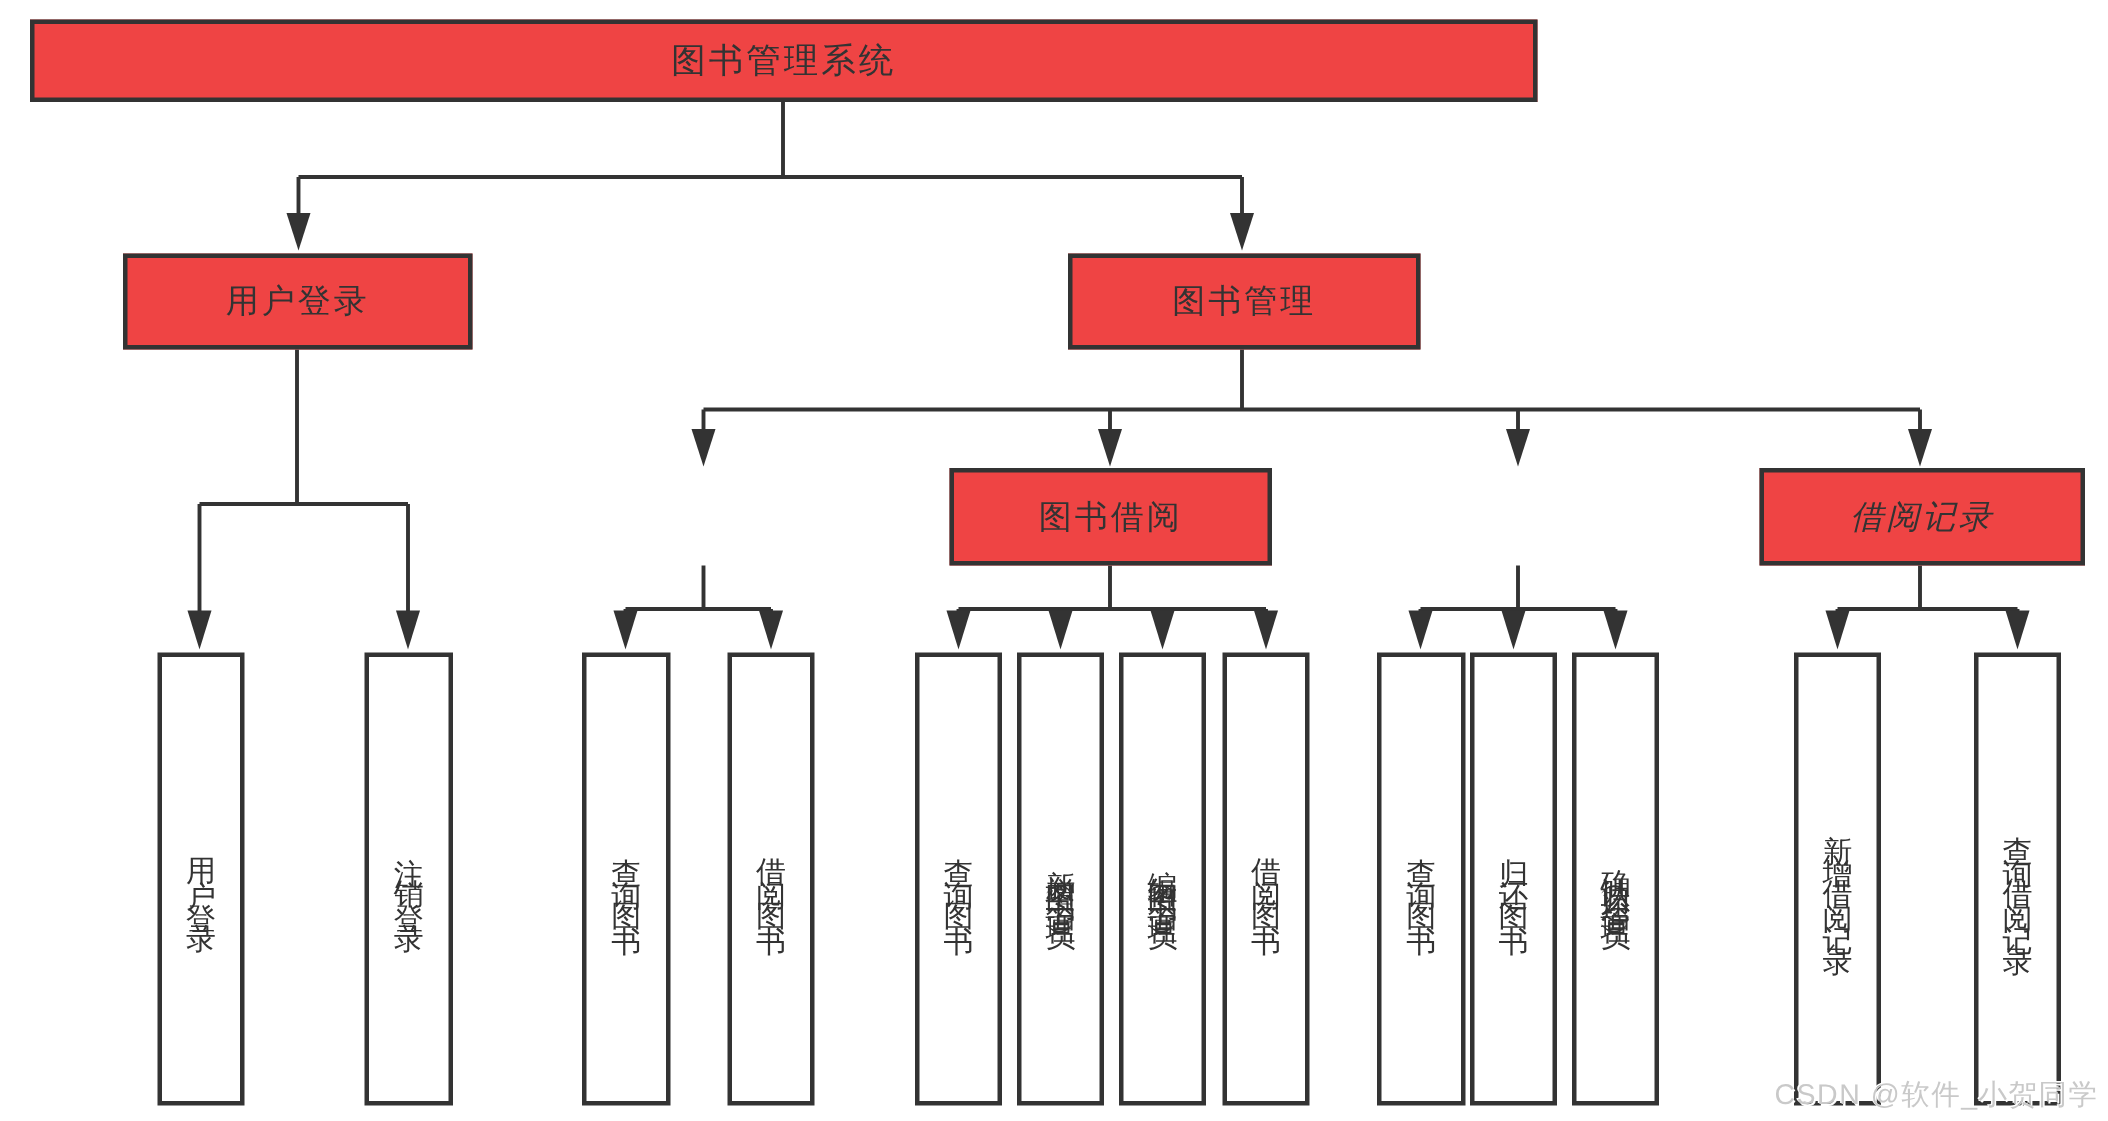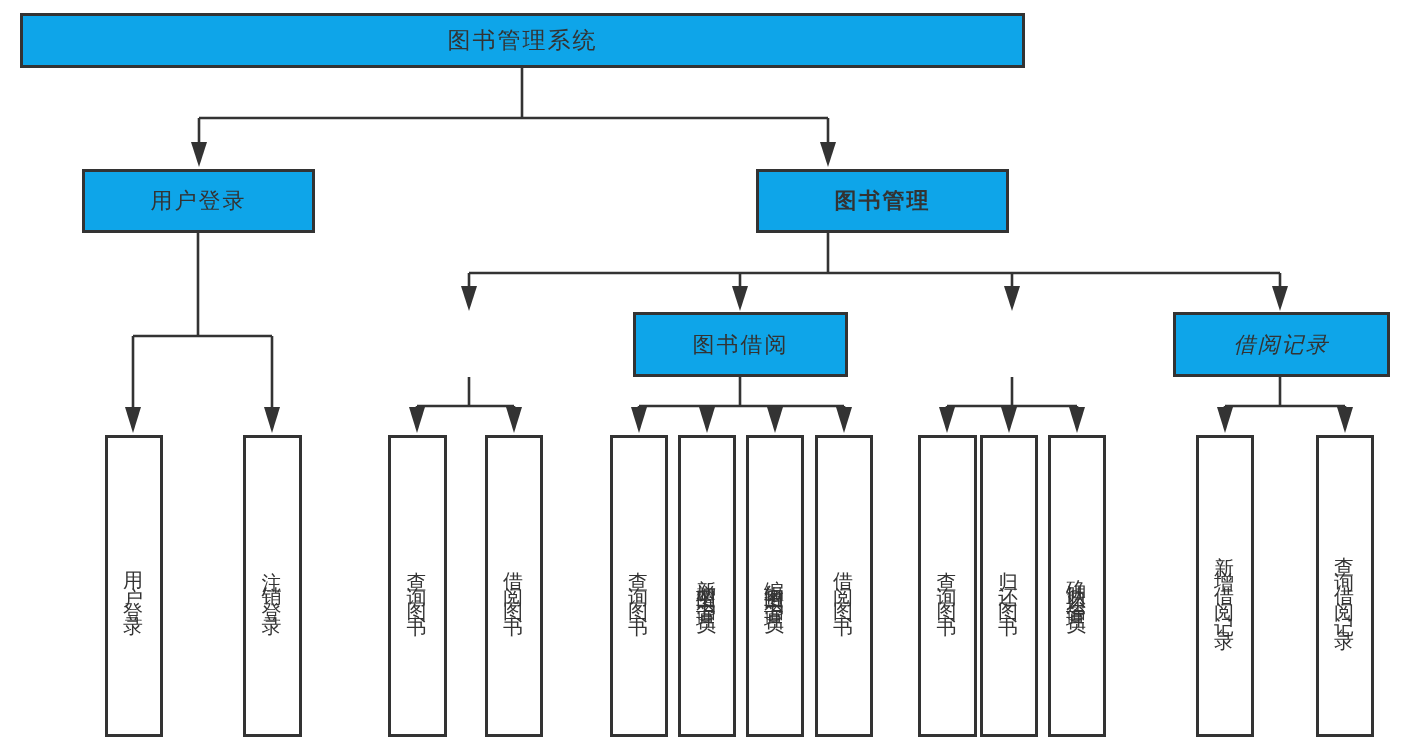--- a/index.html
+++ b/index.html
@@ -20,21 +20,21 @@
     position: absolute;
     left: 0;
     top: 0;
     width: 1405px;
     height: 747px;
   }
   .box {
     position: absolute;
     box-sizing: border-box;
     border: 3px solid #333333;
-    background: #0ea5e9;
+    background: #ef4444;
     display: flex;
     align-items: center;
     justify-content: center;
     text-align: center;
     color: #333333;
     letter-spacing: 2px;
   }
   .root-box  { font-size: 23px; }
   .mid-box   { font-size: 22px; }
   .leaf-box {
@@ -136,21 +136,21 @@
       <polygon points="1001,407 1017,407 1009,433"></polygon>
       <polygon points="1069,407 1085,407 1077,433"></polygon>
       <polygon points="1217,407 1233,407 1225,433"></polygon>
       <polygon points="1337,407 1353,407 1345,433"></polygon>
     </g>
   </svg>
 
   <div class="box root-box" style="left:20px; top:13px; width:1005px; height:55px;">图书管理系统</div>
 
   <div class="box mid-box" style="left:82px; top:169px; width:233px; height:64px;">用户登录</div>
-  <div class="box mid-box" style="left:756px; top:169px; width:253px; height:64px;font-weight:bold;">图书管理</div>
+  <div class="box mid-box" style="left:712px; top:169px; width:235px; height:64px;">图书管理</div>
 
   <div class="box mid-box" style="left:633px; top:312px; width:215px; height:65px;text-align:right;">图书借阅</div>
   <div class="box mid-box" style="left:1173px; top:312px; width:217px; height:65px;font-style:italic;">借阅记录</div>
 
   <div class="leaf-box sp-wide" style="left:105px; top:435px; width:58px; height:302px;">
     <span>用户登录</span>
   </div>
   <div class="leaf-box sp-wide" style="left:243px; top:435px; width:59px; height:302px;">
     <span>注销登录</span>
   </div>
@@ -185,14 +185,15 @@
     <span>确认归还（管理员）</span>
   </div>
 
   <div class="leaf-box sp-wide" style="left:1196px; top:435px; width:58px; height:302px;">
     <span>新增借阅记录</span>
   </div>
   <div class="leaf-box sp-wide" style="left:1316px; top:435px; width:58px; height:302px;">
     <span>查询借阅记录</span>
   </div>
 
+  <div class="watermark">CSDN @软件_小贺同学</div>
 
 </div>
 
 </body></html>

